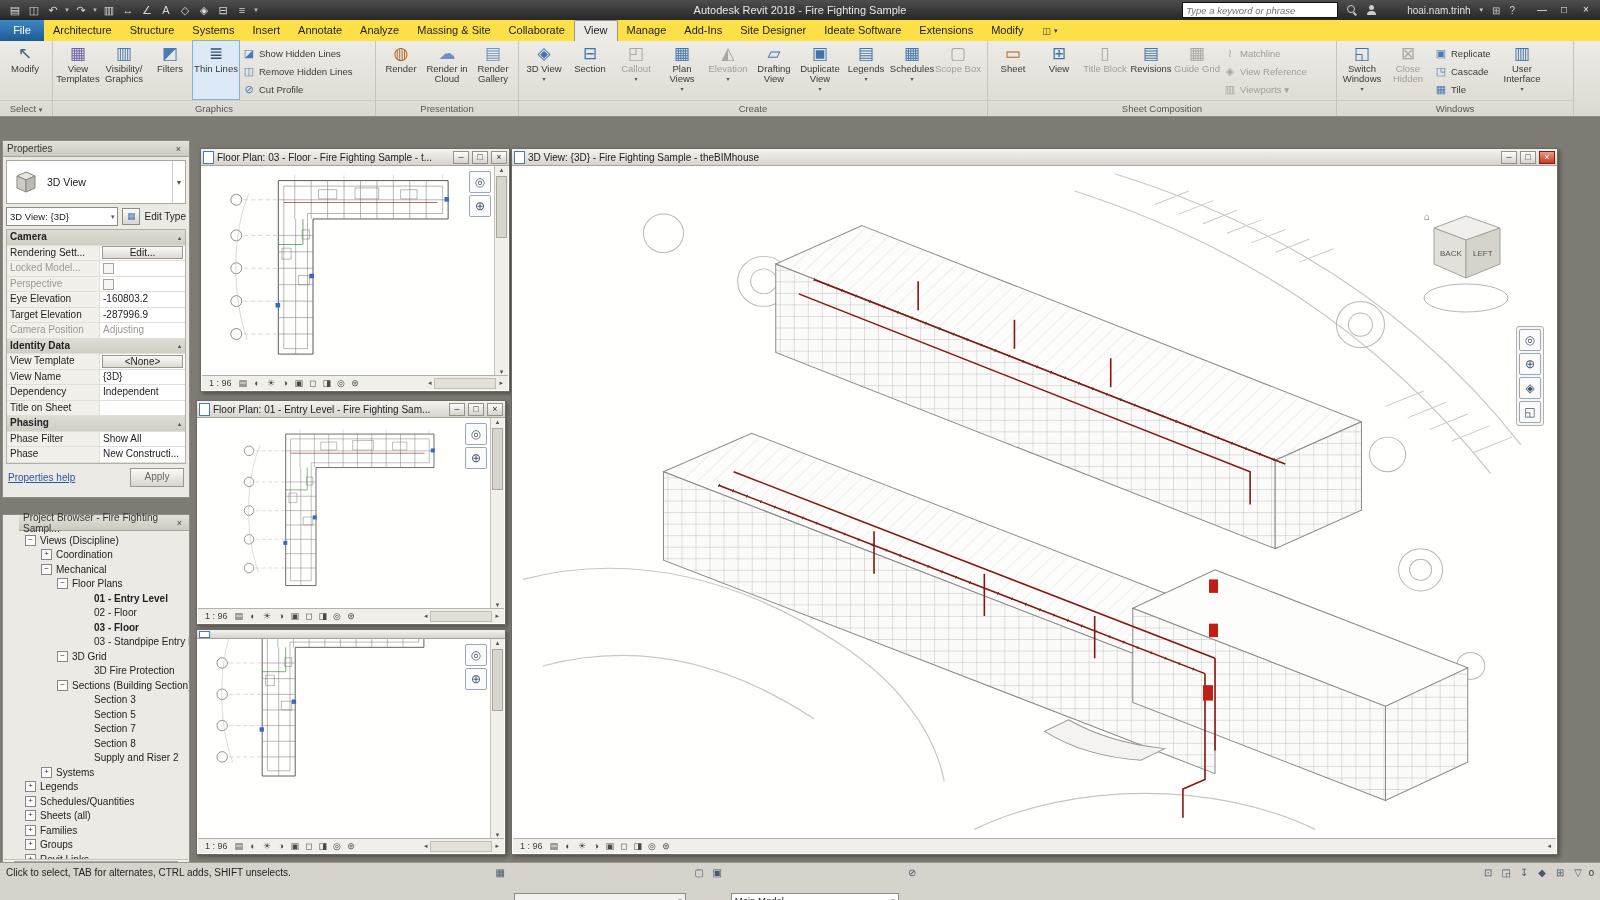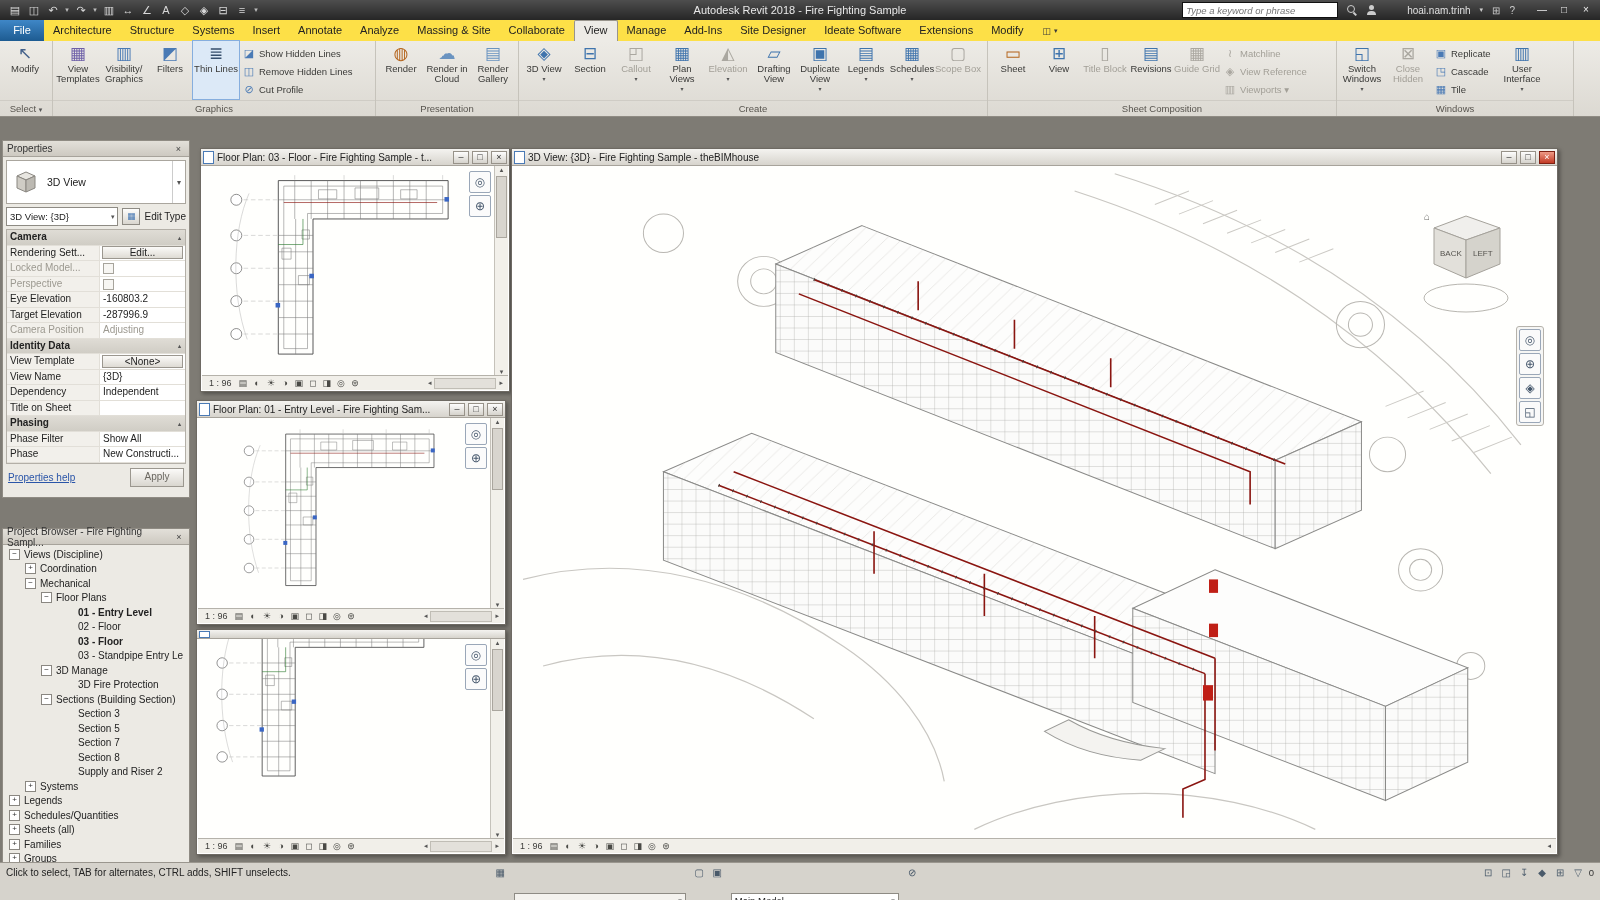--- a/index.html
+++ b/index.html
@@ -611,21 +611,21 @@
         <span class="pval">New Constructi...</span>
 
       </div>
     </div>
   <div class="pal-foot">
     <span class="helplink">Properties help</span>
     <span class="applybtn">Apply</span>
   </div>
 </div>
 
-<div class="abs palette" style="top:528px;height:360px;">
+<div class="abs palette" style="top:514px;height:360px;padding-left:16px;">
   <div class="pal-title">
     <span>Project Browser - Fire Fighting Sampl...</span>
     <span class="pal-x">×</span>
   </div>
   <div class="tree">
 
       <div class="titem lvl0">
         <span class="tbox">−</span>
         <span class="tlabel">Views (Discipline)</span>
       </div>
@@ -660,21 +660,21 @@
         <span class="tlabel">03 - Floor</span>
       </div>
 
       <div class="titem lvl3">
         <span class="tbox"></span>
         <span class="tlabel">03 - Standpipe Entry Le</span>
       </div>
 
       <div class="titem lvl2">
         <span class="tbox">−</span>
-        <span class="tlabel">3D Manage</span>
+        <span class="tlabel">3D Grid</span>
       </div>
 
       <div class="titem lvl3">
         <span class="tbox"></span>
         <span class="tlabel">3D Fire Protection</span>
       </div>
 
       <div class="titem lvl2">
         <span class="tbox">−</span>
         <span class="tlabel">Sections (Building Section)</span>

